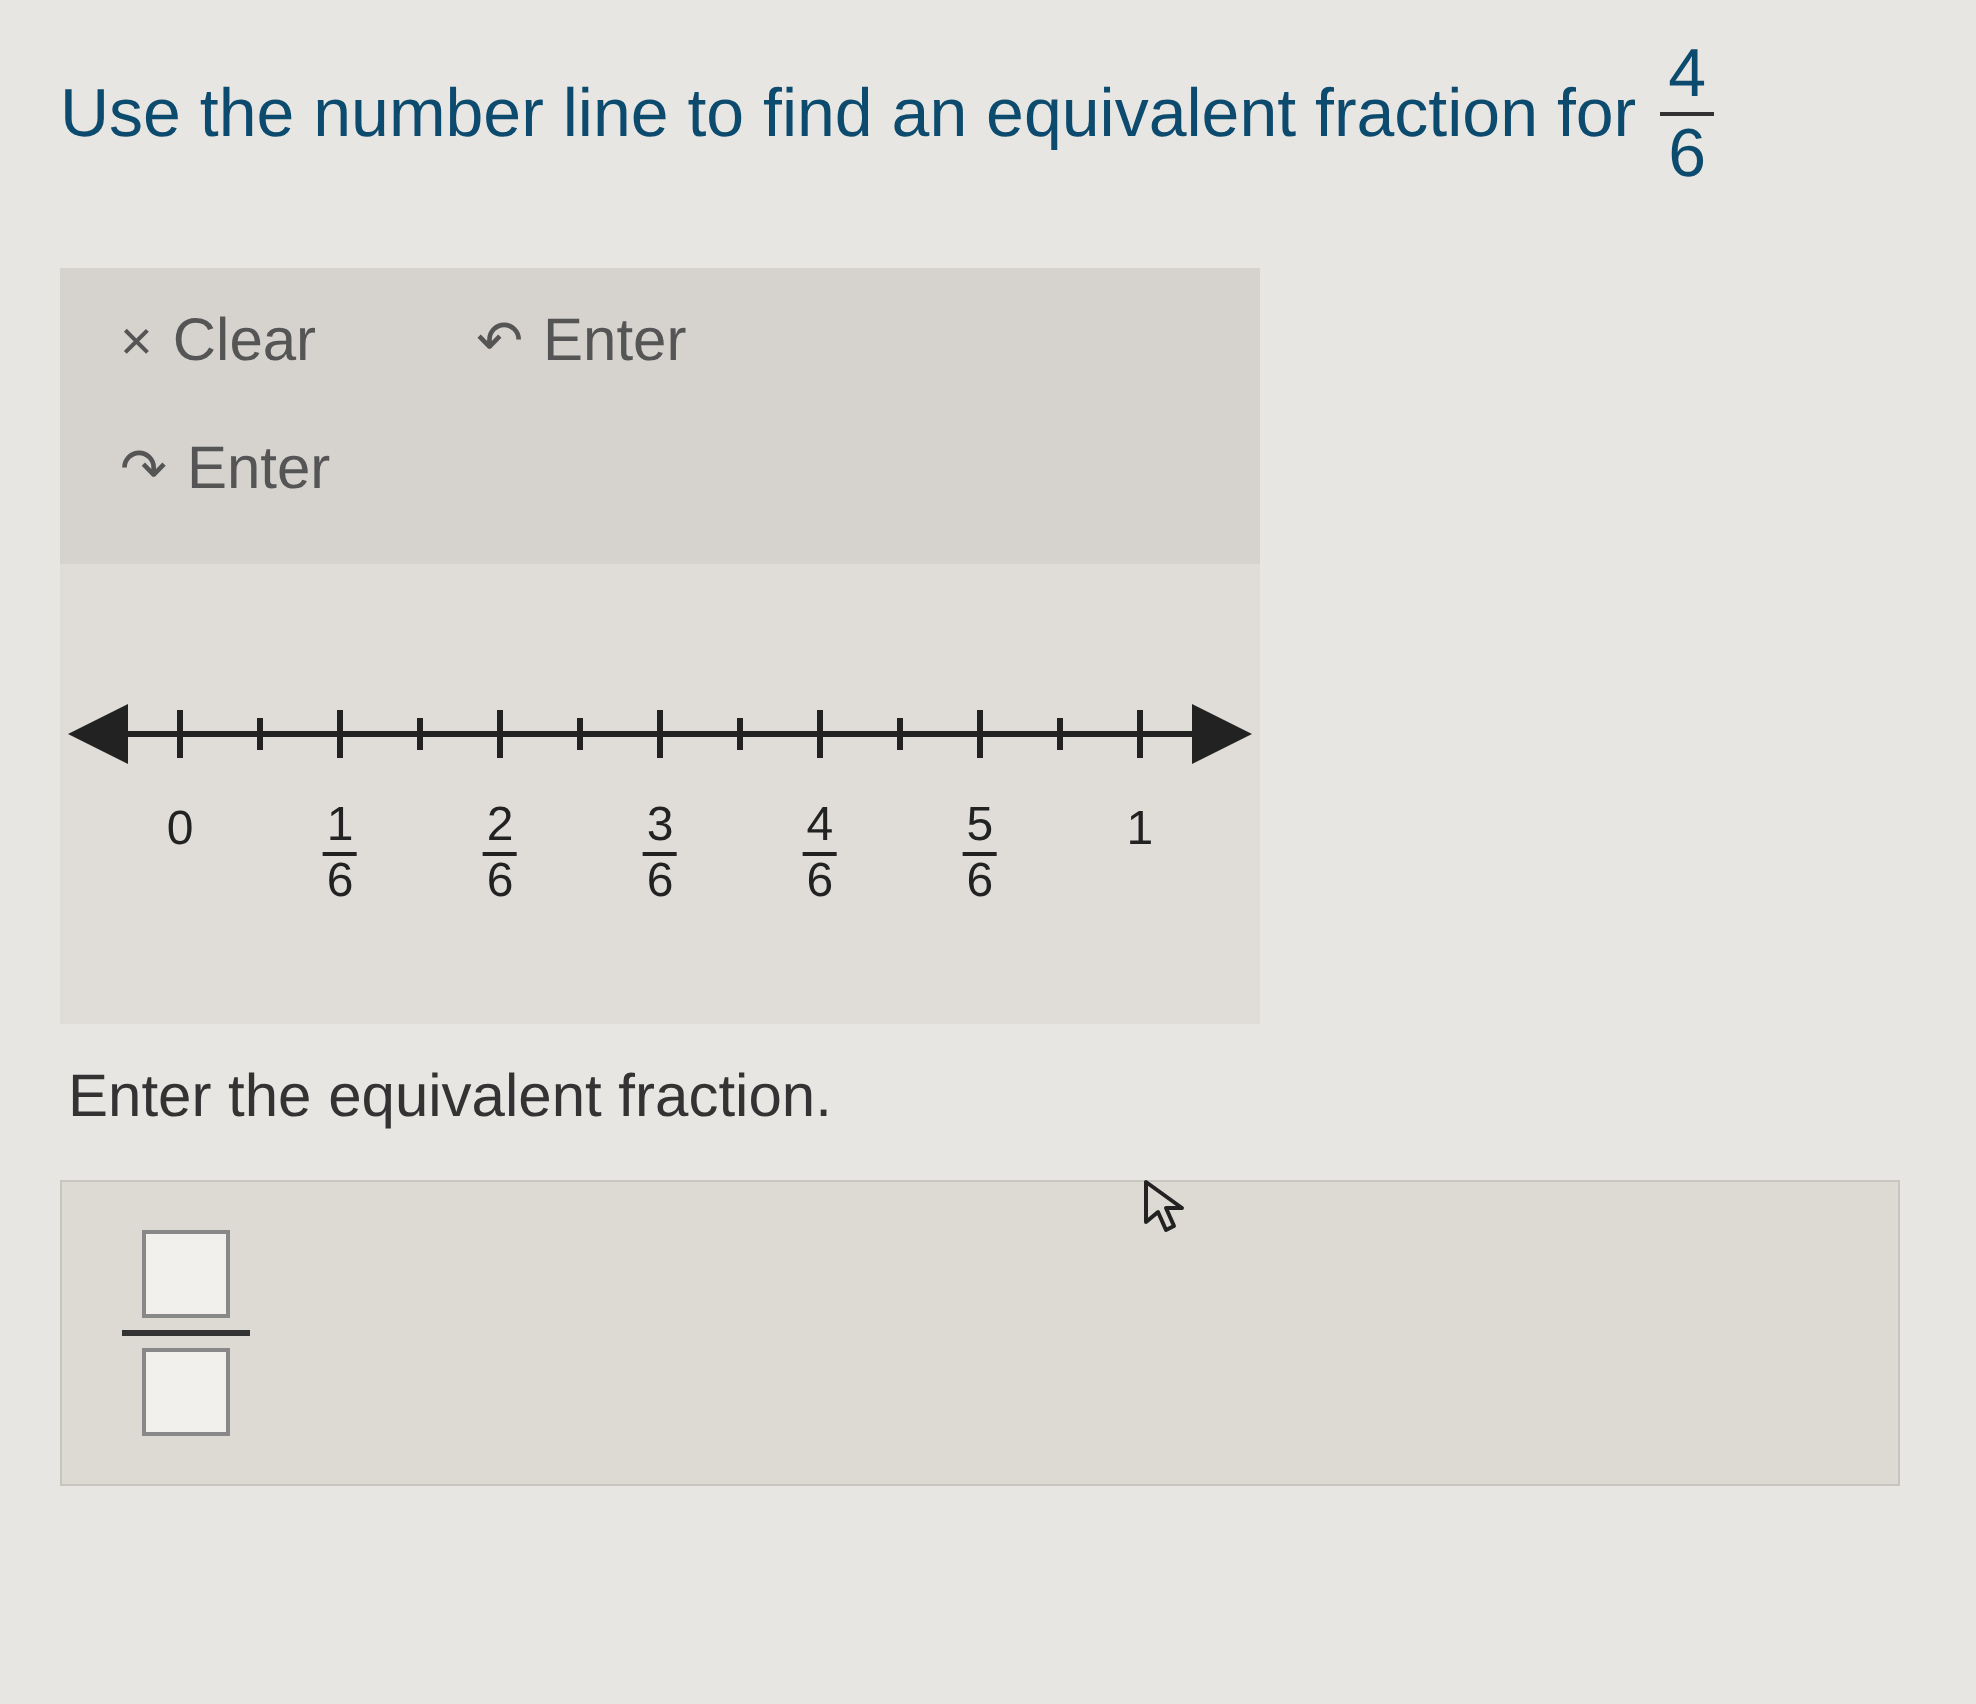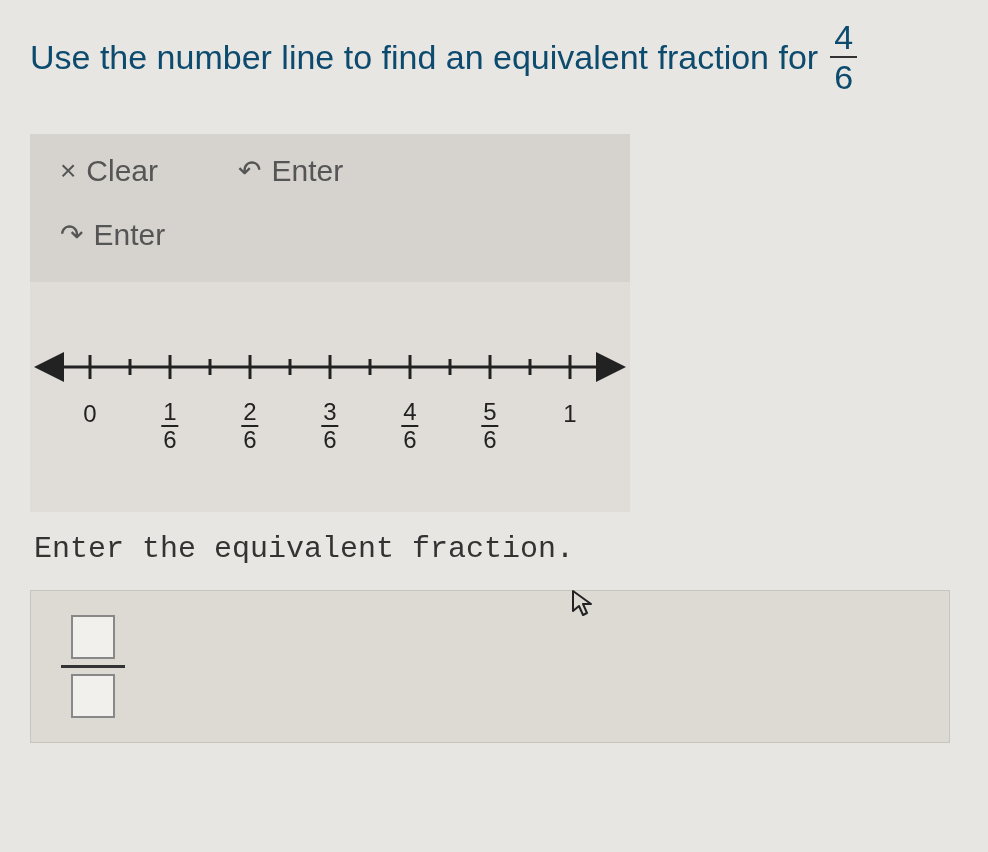--- a/index.html
+++ b/index.html
@@ -93,21 +93,20 @@
     }
     .small-fraction .n {
       border-bottom: 2px solid #222;
       padding: 0 2px 1px;
     }
     .small-fraction .d { padding-top: 1px; }
     .prompt {
       font-size: 30px;
       color: #333;
       margin: 20px 0 24px 4px;
-      font-family: Liberation Mono, monospace;
     }
     .answer-area {
       background: #ddd9d3;
       border: 1px solid #c8c4be;
       padding: 24px 30px;
       width: 920px;
     }
     .fraction-input {
       display: inline-flex;
       flex-direction: column;

